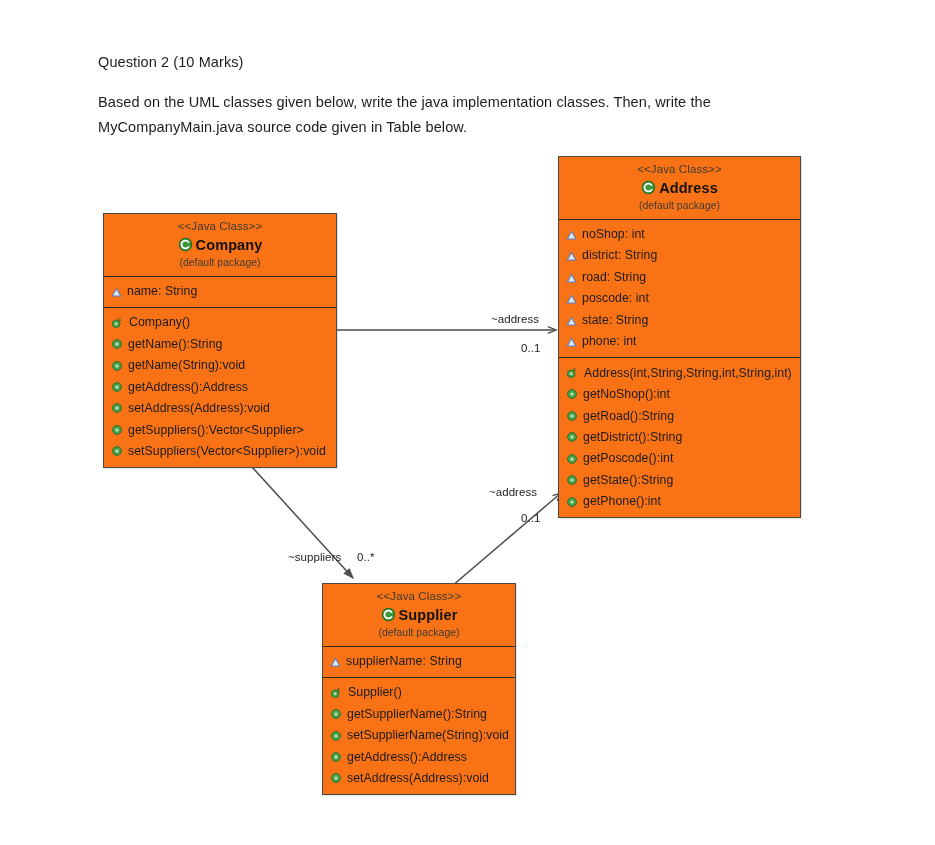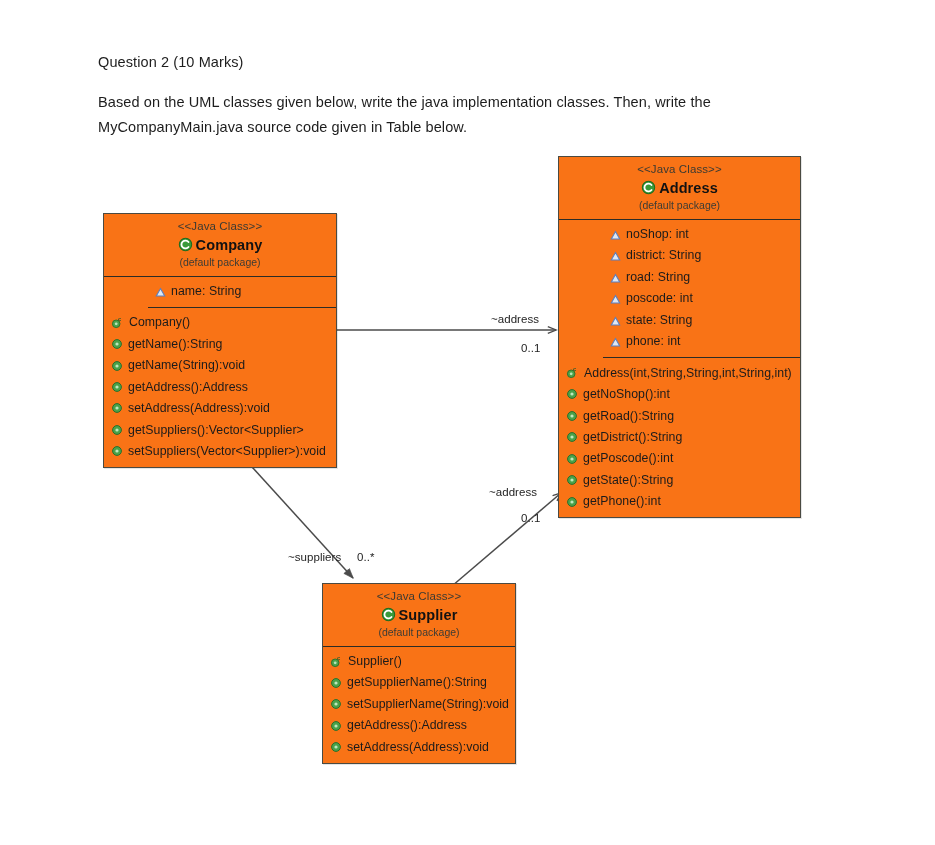--- a/index.html
+++ b/index.html
@@ -93,21 +93,20 @@
     font-size: 10.5px;
     color: #3c3c35;
     line-height: 1.35;
   }
 
   .uml-section {
     padding: 4px 0 5px 0;
   }
   .uml-section.attrs {
     border-bottom: 1.6px solid #2c2c26;
-    margin-left: 44px;
   }
   .member {
     display: flex;
     align-items: center;
     gap: 5px;
     padding: 1.5px 6px 1.5px 7px;
     font-size: 12.3px;
     color: #1b1b1b;
     line-height: 1.5;
     white-space: nowrap;
@@ -406,20 +405,30 @@
           <svg viewBox="0 0 16 16" width="15" height="15">
             <circle cx="8" cy="8" r="6.6" fill="#3a9a3a" stroke="#1f6b1f" stroke-width="1.1"></circle>
             <path d="M11.2 5.4 A4.2 4.2 0 1 0 11.2 10.6" fill="none" stroke="#ffffff" stroke-width="1.9" stroke-linecap="round"></path>
           </svg>
         </span>
         <span class="class-title">Supplier</span>
       </div>
       <div class="package-note">(default package)</div>
     </div>
 
+    <div class="uml-section attrs">
+      <div class="member">
+        <span class="icn icn-attr">
+          <svg viewBox="0 0 12 12" width="11" height="11">
+              <path d="M6 1.6 L10.6 9.9 L1.4 9.9 Z" fill="#dfe8f5" stroke="#5a7fbf" stroke-width="1.15"></path>
+            </svg>
+        </span>
+        <span>supplierName: String</span>
+      </div>
+    </div>
 
     <div class="uml-section">
       <div class="member">
         <span class="icn icn-ctor">
           <svg viewBox="0 0 14 14" width="13" height="13">
             <circle cx="5.6" cy="8.4" r="4.1" fill="#4aa24a" stroke="#2a6e2a" stroke-width="1"></circle>
             <circle cx="5.6" cy="8.4" r="1.5" fill="#b8e5b8"></circle>
             <text x="7.6" y="5.4" font-size="6.2" font-family="Liberation Sans, sans-serif" font-weight="bold" fill="#2a5a2a">c</text>
           </svg>
         </span>

